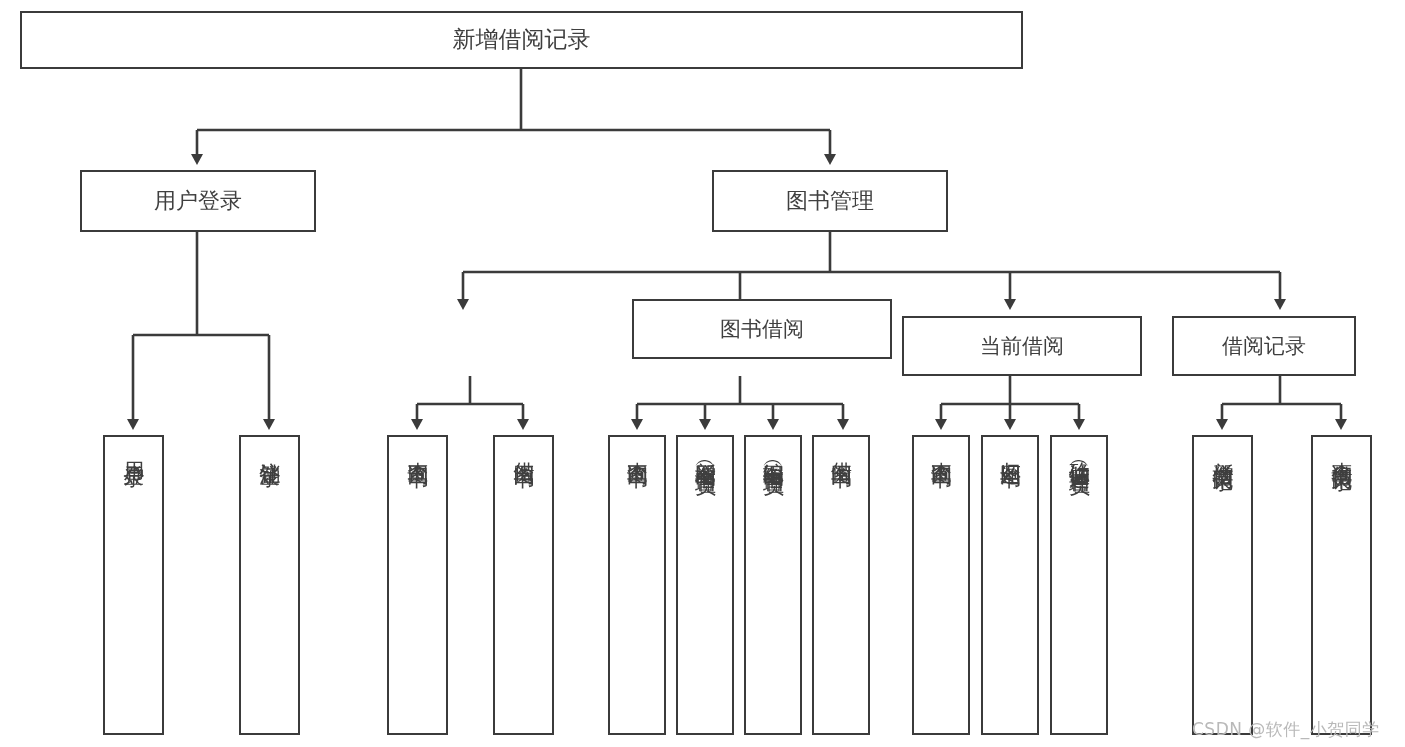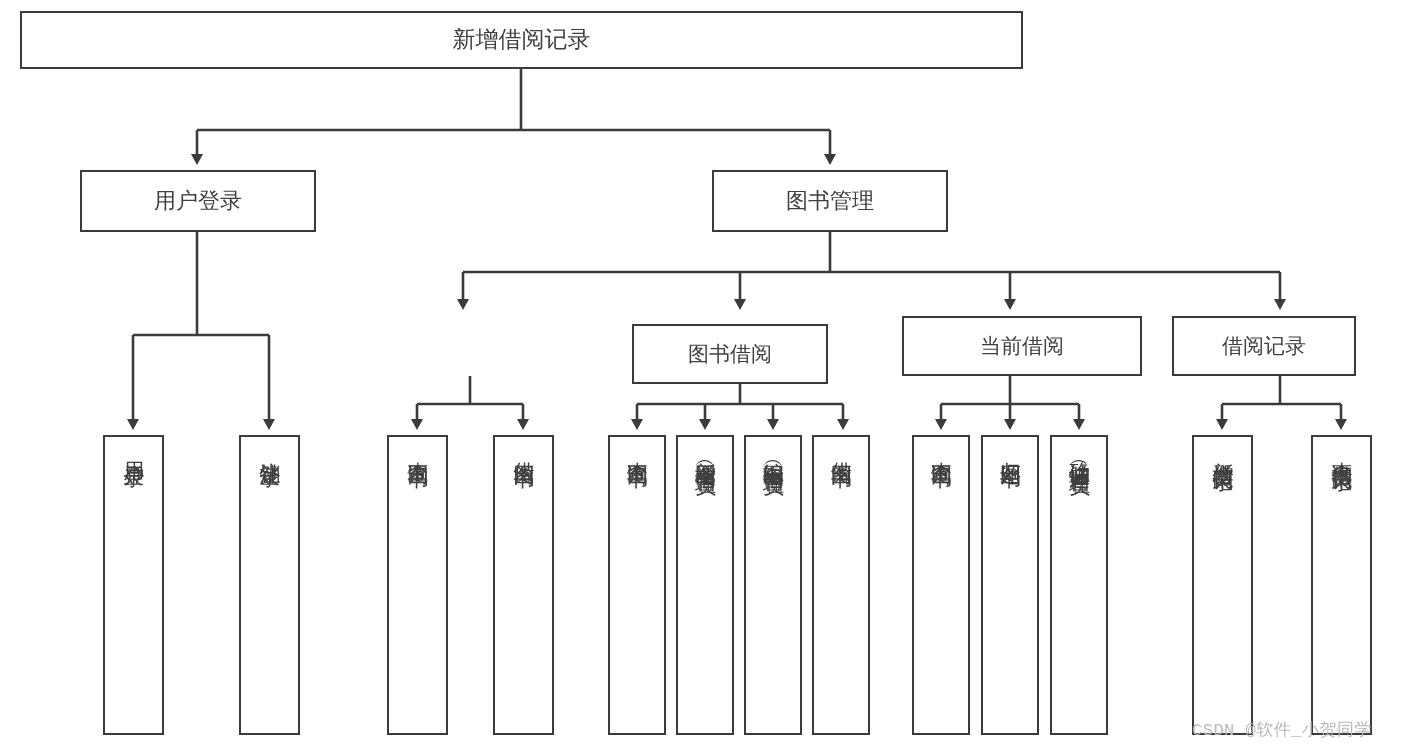--- a/index.html
+++ b/index.html
@@ -128,21 +128,21 @@
     <span>新增借阅记录</span>
   </div>
 
   <div class="node lvl2" style="left:80px; top:170px; width:236px; height:62px;">
     <span>用户登录</span>
   </div>
   <div class="node lvl2" style="left:712px; top:170px; width:236px; height:62px;justify-content:center;">
     <span>图书管理</span>
   </div>
 
-  <div class="node lvl3" style="left:632px; top:324px; width:196px; height:60px;">
+  <div class="node lvl3" style="left:632px; top:299px; width:260px; height:60px;">
     <span>图书借阅</span>
   </div>
   <div class="node lvl3" style="left:902px; top:316px; width:240px; height:60px;">
     <span>当前借阅</span>
   </div>
   <div class="node lvl3" style="left:1172px; top:316px; width:184px; height:60px;">
     <span>借阅记录</span>
   </div>
 
   <div class="node leaf" style="left:103px; top:435px; width:61px; height:300px;">
@@ -182,15 +182,15 @@
     <span class="vtext">确认归还（管理员）</span>
   </div>
 
   <div class="node leaf" style="left:1192px; top:435px; width:61px; height:300px;">
     <span class="vtext">新增借阅记录</span>
   </div>
   <div class="node leaf" style="left:1311px; top:435px; width:61px; height:300px;">
     <span class="vtext">查询借阅记录</span>
   </div>
 
-  <div class="watermark" style="left:1192px; top:718px;font-family:Liberation Mono, monospace;">CSDN @软件_小贺同学</div>
+  <div class="watermark" style="left:1192px; top:718px;">CSDN @软件_小贺同学</div>
 
 </div>
 
 </body></html>

